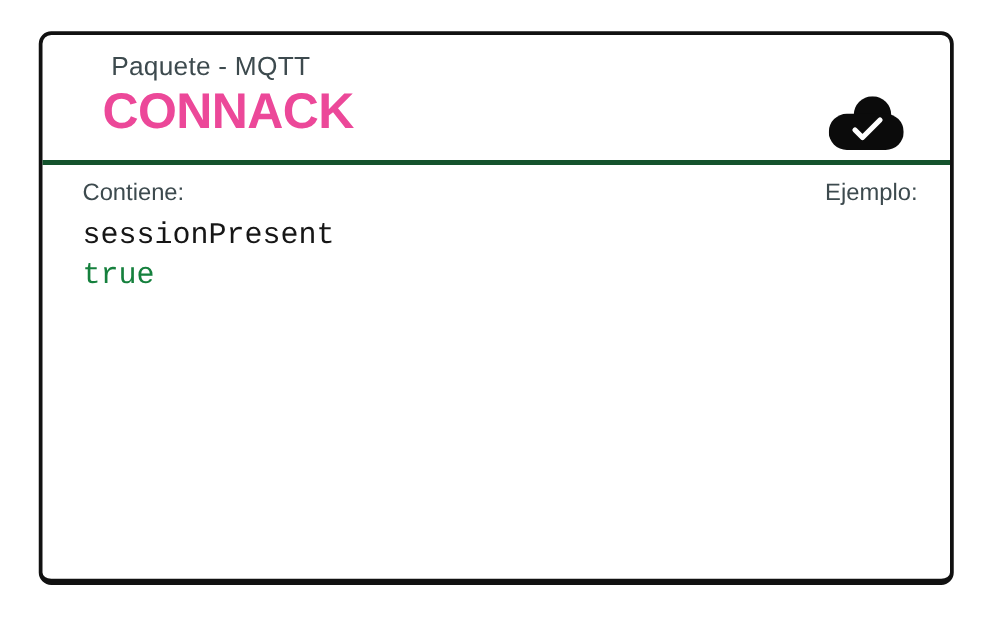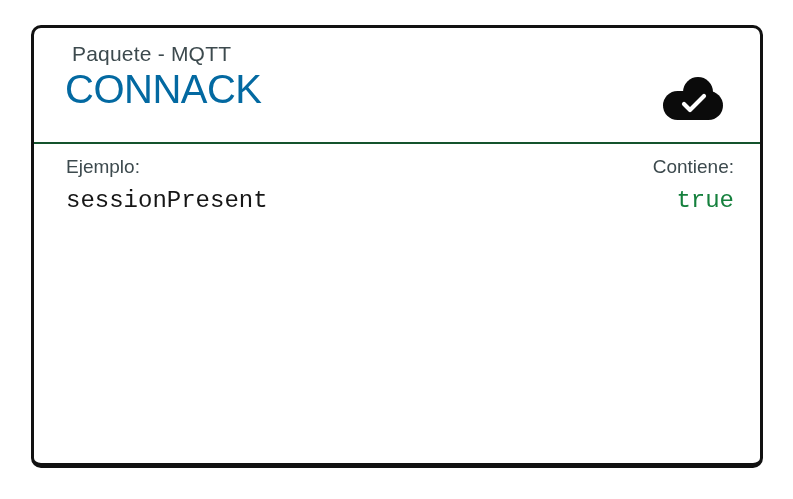--- a/index.html
+++ b/index.html
@@ -23,36 +23,36 @@
     height: 443px;
     box-sizing: border-box;
     background: #ffffff;
     border: 3px solid #111111;
     border-bottom-width: 5px;
     border-radius: 10px;
   }
   .card-header {
     position: relative;
     box-sizing: border-box;
-    height: 116px;
-    border-bottom: 2px solid #14532d;
-    padding: 13px 30px 0 31px;
+    height: 104px;
+    border-bottom: 4px solid #14532d;
+    padding: 13px 30px 0 48px;
   }
   .kicker {
     font-size: 21px;
     line-height: 26px;
     color: #3d4a4e;
     margin-left: 7px;
     letter-spacing: 0.2px;
   }
   .title {
     font-size: 40px;
     line-height: 44px;
-    font-weight: 400;
-    color: #0369a1;
+    font-weight: 700;
+    color: #ec4899;
     letter-spacing: -0.5px;
   }
   .cloud-icon {
     position: absolute;
     right: 37px;
     top: 49px;
     width: 60px;
     height: 43px;
   }
   .card-body {
@@ -68,20 +68,21 @@
     color: #3d4a4e;
     margin-bottom: 6px;
   }
   .field-row {
     display: flex;
     justify-content: space-between;
     align-items: baseline;
     font-family: "Liberation Mono", monospace;
     font-size: 24px;
     line-height: 32px;
+    flex-direction: column;
   }
   .field-name {
     color: #161616;
   }
   .field-value {
     color: #15803d;
   }
 </style>
 </head>
 <body>
@@ -96,22 +97,22 @@
         <svg width="60" height="43" viewBox="0 0 60 43" xmlns="http://www.w3.org/2000/svg">
           <circle cx="35" cy="15" r="15" fill="#0b0b0b"></circle>
           <rect x="0" y="14" width="60" height="29" rx="14.5" fill="#0b0b0b"></rect>
           <polyline points="21,27 27,33 41,19" fill="none" stroke="#ffffff" stroke-width="4.2" stroke-linecap="round" stroke-linejoin="round"></polyline>
         </svg>
       </span>
     </div>
 
     <div class="card-body">
       <div class="labels-row">
+        <span>Contiene:</span>
         <span>Ejemplo:</span>
-        <span>Contiene:</span>
       </div>
 
       <div class="field-row">
         <span class="field-name">sessionPresent</span>
         <span class="field-value">true</span>
       </div>
 
     </div>
 
   </div>

